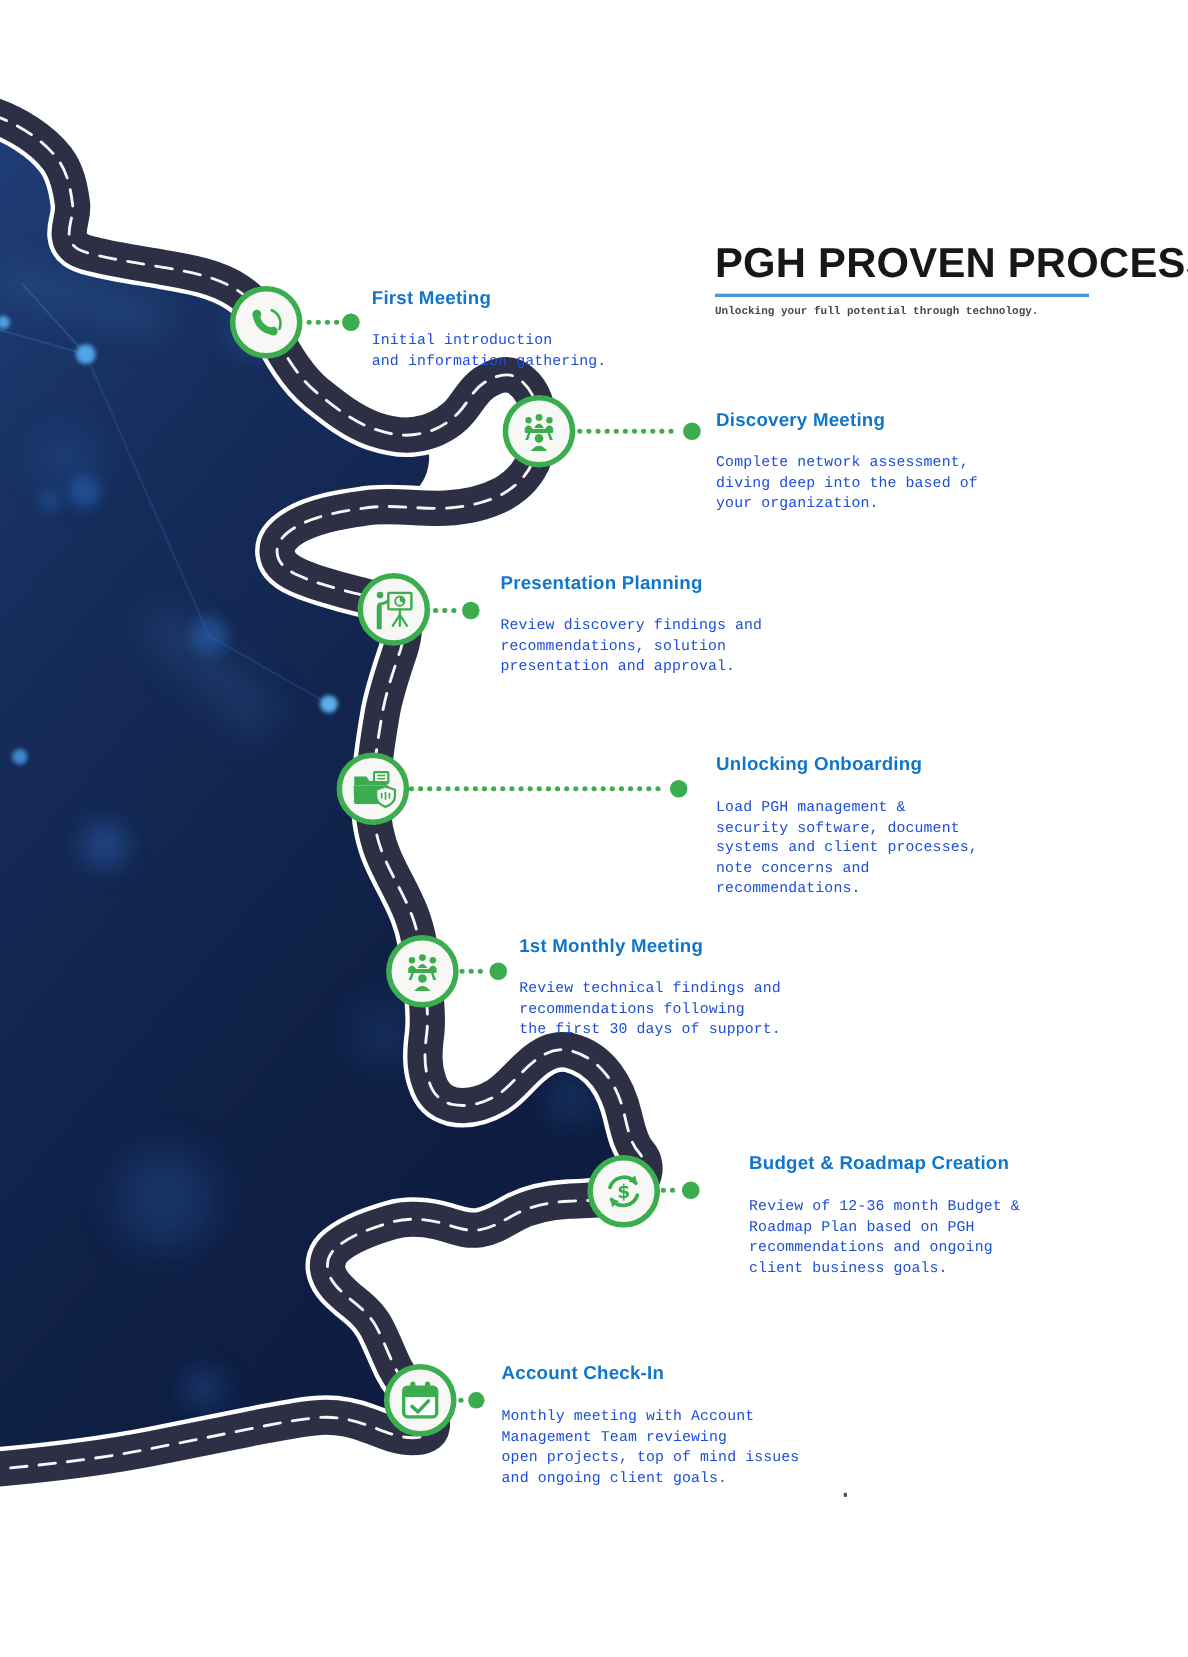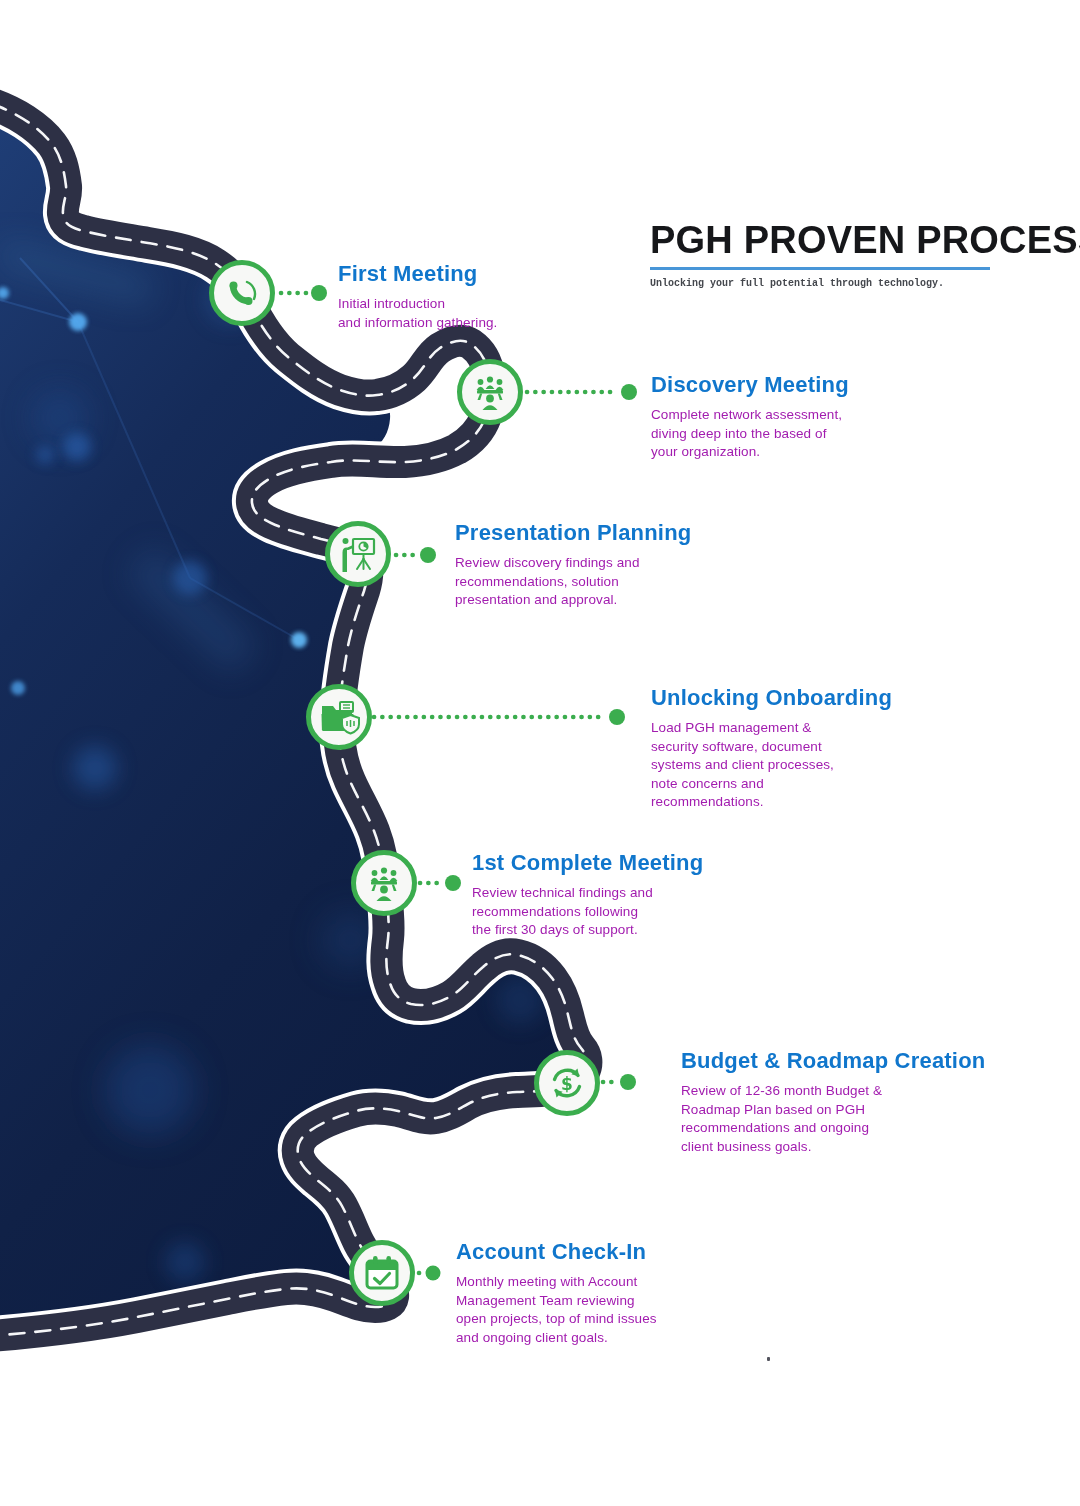--- a/index.html
+++ b/index.html
@@ -7,25 +7,25 @@
     position:relative;width:1080px;height:1506px;overflow:hidden;background:#ffffff;
     font-family:"Liberation Sans", sans-serif;
   }
   #scene{position:absolute;left:0;top:0;}
   .badge{
     position:absolute;width:56px;height:56px;border:5px solid #3bad4e;border-radius:50%;
     background:#f7f8f6;display:flex;align-items:center;justify-content:center;
   }
   .step{position:absolute;}
   .step-title{
-    font-size:22px;font-weight:bold;color:#1076cc;white-space:nowrap;letter-spacing:.2px;
+    font-size:17px;font-weight:bold;color:#1076cc;white-space:nowrap;letter-spacing:.2px;
   }
   .step-desc{
-    margin-top:8px;font-size:13.5px;line-height:18.5px;color:#a21caf;
-    white-space:pre-line;letter-spacing:.1px;
+    margin-top:21px;font-size:13.5px;line-height:18.5px;color:#1d4ed8;
+    white-space:pre-line;letter-spacing:.1px;font-family:Liberation Mono, monospace;
   }
   .header{position:absolute;left:650px;top:219px;width:360px;}
   .header-title{
     font-size:38px;font-weight:bold;color:#16171a;letter-spacing:.2px;white-space:nowrap;
   }
   .header-rule{width:340px;height:3px;background:#4896d8;margin-top:5px;}
   .header-subtitle{
     margin-top:8px;font-size:10px;font-weight:bold;color:#44474d;white-space:nowrap;font-family:Liberation Mono, monospace;
   }
   .stray{position:absolute;left:767px;top:1357px;width:3px;height:4px;background:#53545e;border-radius:1px;}
@@ -227,21 +227,21 @@
   <div class="step" style="left:651px;top:685px">
     <div class="step-title">Unlocking Onboarding</div>
     <div class="step-desc">Load PGH management &amp;
 security software, document
 systems and client processes,
 note concerns and
 recommendations.</div>
   </div>
 
   <div class="step" style="left:472px;top:850px">
-    <div class="step-title">1st Complete Meeting</div>
+    <div class="step-title">1st Monthly Meeting</div>
     <div class="step-desc">Review technical findings and
 recommendations following
 the first 30 days of support.</div>
   </div>
 
   <div class="step" style="left:681px;top:1048px">
     <div class="step-title">Budget &amp; Roadmap Creation</div>
     <div class="step-desc">Review of 12-36 month Budget &amp;
 Roadmap Plan based on PGH
 recommendations and ongoing

